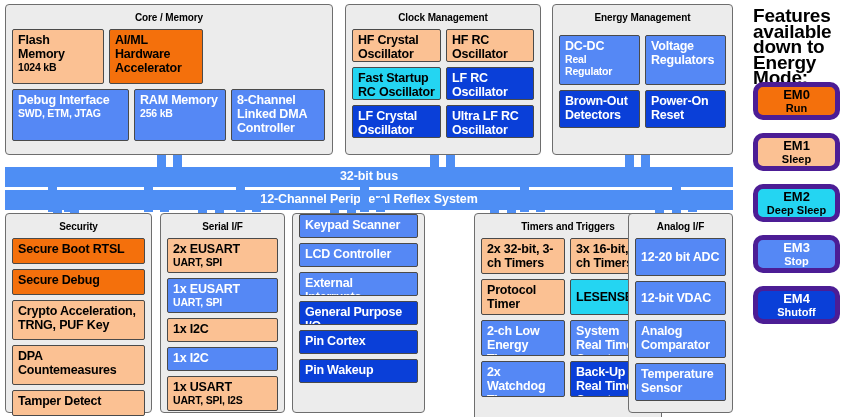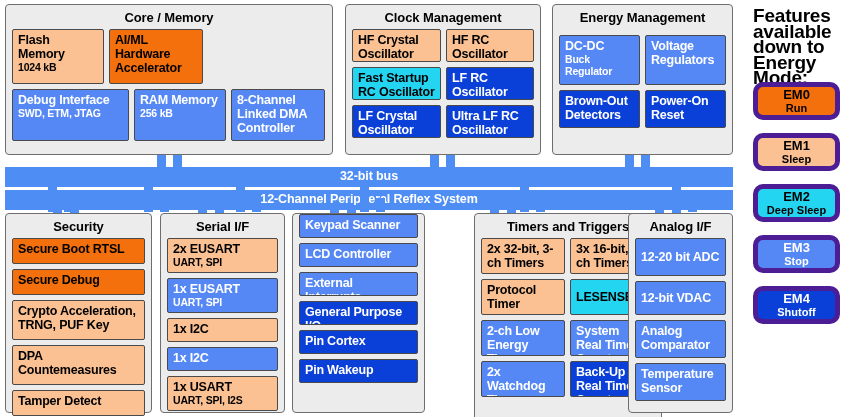--- a/index.html
+++ b/index.html
@@ -16,21 +16,21 @@
     background:#ececec;
     border:1px solid #6e6e6e;
     border-radius:4px;
     box-sizing:border-box;
     padding:0;
   }
   .panel-title{
     text-align:center;
     font-weight:bold;
     color:#000;
-    font-size:13px;
+    font-size:10px;
     line-height:15px;
     padding-top:5px;
     padding-bottom:4px;
     letter-spacing:-.1px;
   }
   .panel-body{
     position:relative;
     padding:0 6px 6px 6px;
     box-sizing:border-box;
   }
@@ -170,21 +170,21 @@
       </div>
     </div>
   </div>
 
   <div class="panel" style="left:552px;top:4px;width:181px;height:151px;">
     <div class="panel-title">Energy Management</div>
     <div class="panel-body" style="height:126px;padding-top:6px;">
       <div class="row" style="height:55px;">
         <div class="blk em3" style="width:82px;">
           <div class="l1">DC-DC</div>
-          <div class="l2">Buck Regulator</div>
+          <div class="l2">Real Regulator</div>
         </div>
         <div class="blk em3" style="width:82px;">
           <div class="l1">Voltage Regulators</div>
         </div>
       </div>
       <div class="row" style="height:43px;">
         <div class="blk em4" style="width:82px;">
           <div class="l1">Brown-Out Detectors</div>
         </div>
         <div class="blk em4" style="width:82px;">

